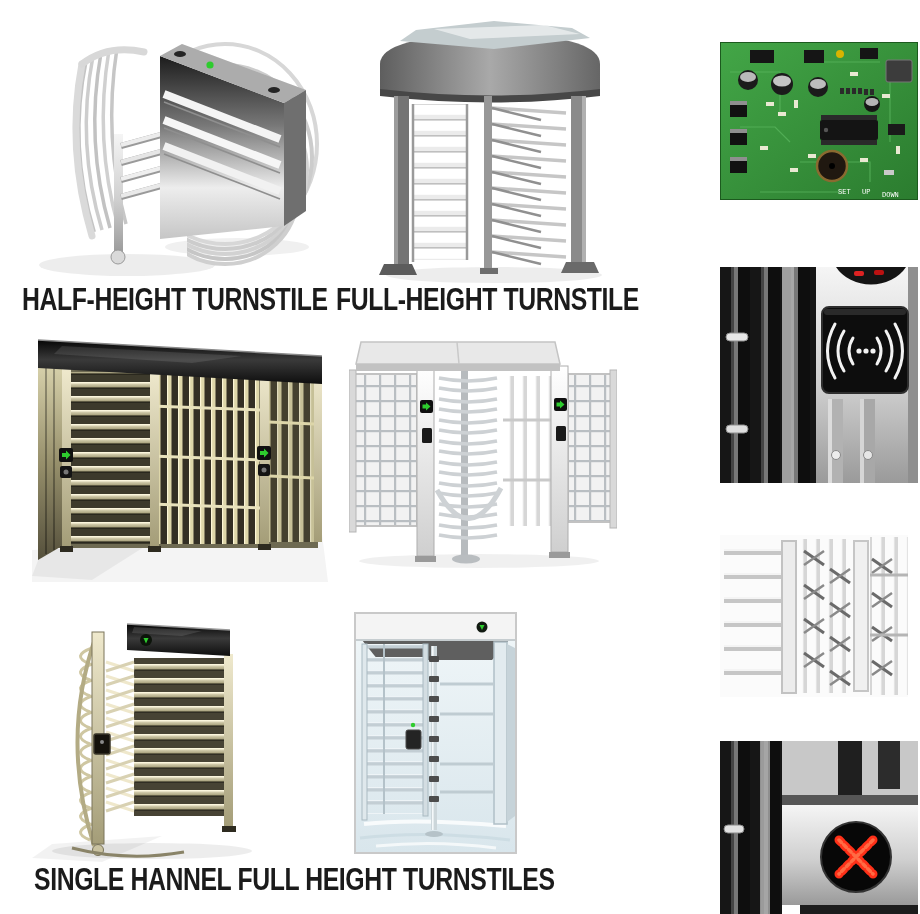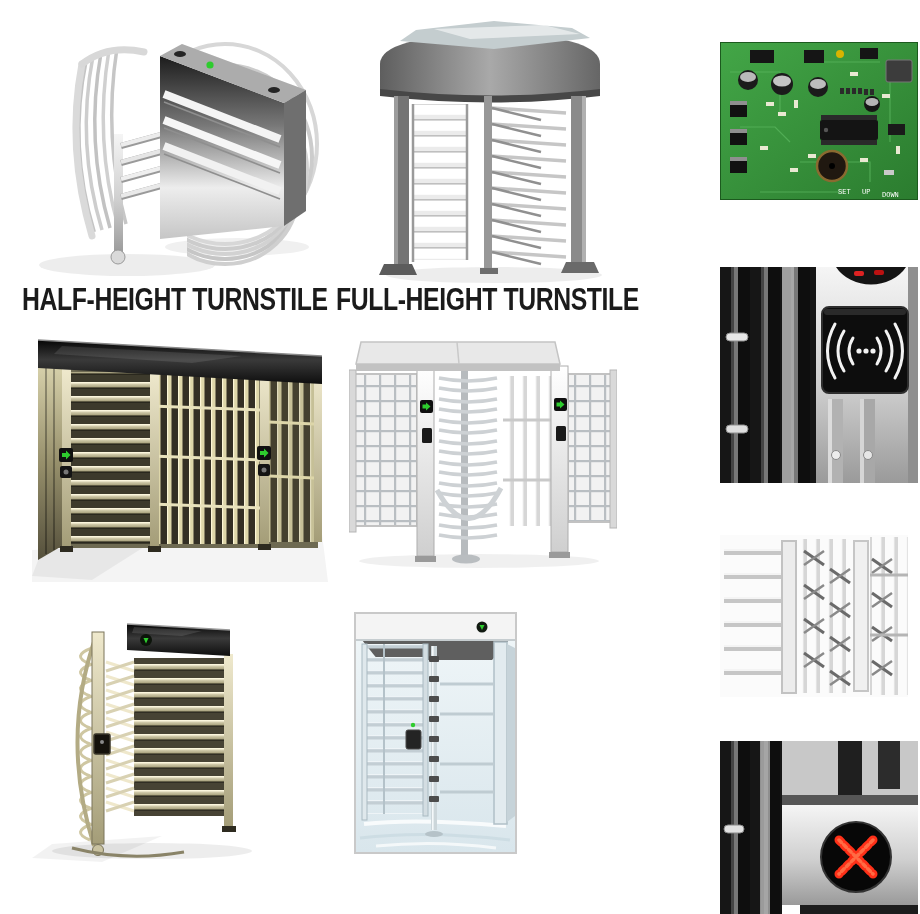--- a/index.html
+++ b/index.html
@@ -420,20 +420,21 @@
     <rect x="0" y="0" width="159" height="26" fill="#f4f4f4"></rect>
     <line x1="0" y1="26" x2="159" y2="26" stroke="#c6cdd0" stroke-width="2"></line>
     <g>
             <circle cx="126" cy="13" r="5.5" fill="#121a12"></circle>
       <polygon points="123.5,11 128.5,11 126,16" fill="#2ecc2e"></polygon>
           </g>
   </g>
 </svg>
 </figure>
 
+<div class="caption" style="left:34px;top:864px"><span>SINGLE HANNEL FULL HEIGHT TURNSTILES</span></div>
 
 <figure class="fig" style="left:716px;top:38px">
 <svg width="198" height="158" viewBox="0 0 198 158">
   <rect width="198" height="158" fill="url(#gPcb)" stroke="#1c5a1e" stroke-width="2"></rect>
   <g stroke="#5cb860" stroke-width="1.2" opacity="0.7">
     <path d="M10,30 H60 V70" fill="none"></path>
           <path d="M80,120 H150 V140" fill="none"></path>
     <path d="M40,150 H120" fill="none"></path>
           <path d="M170,40 V100" fill="none"></path>
     <path d="M20,85 H55 L70,100" fill="none"></path>

